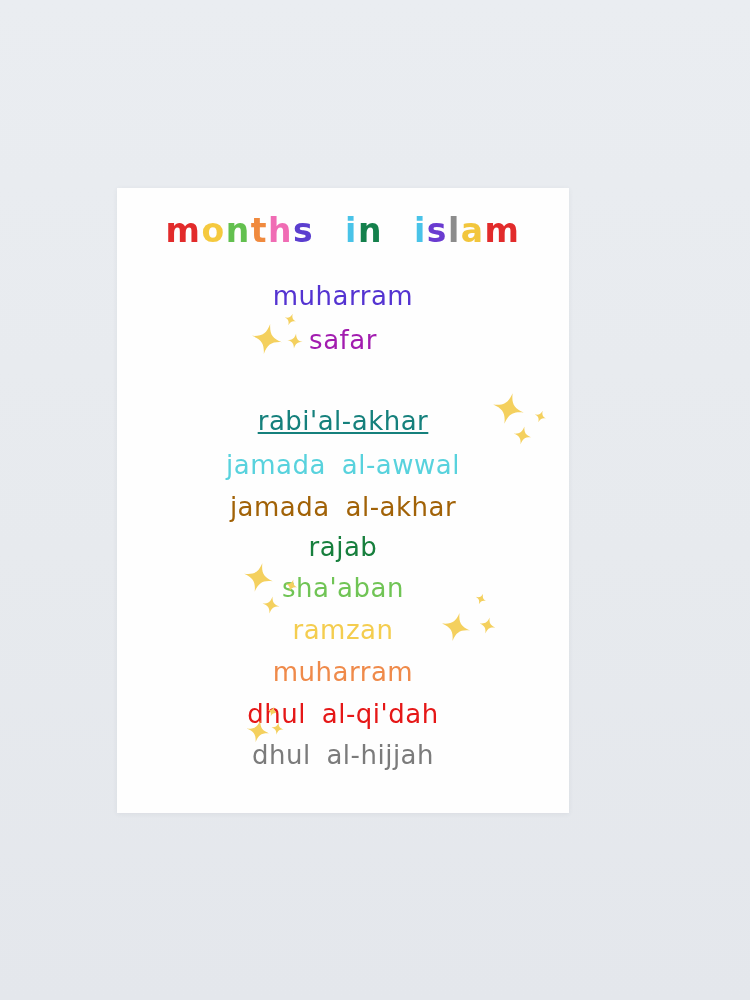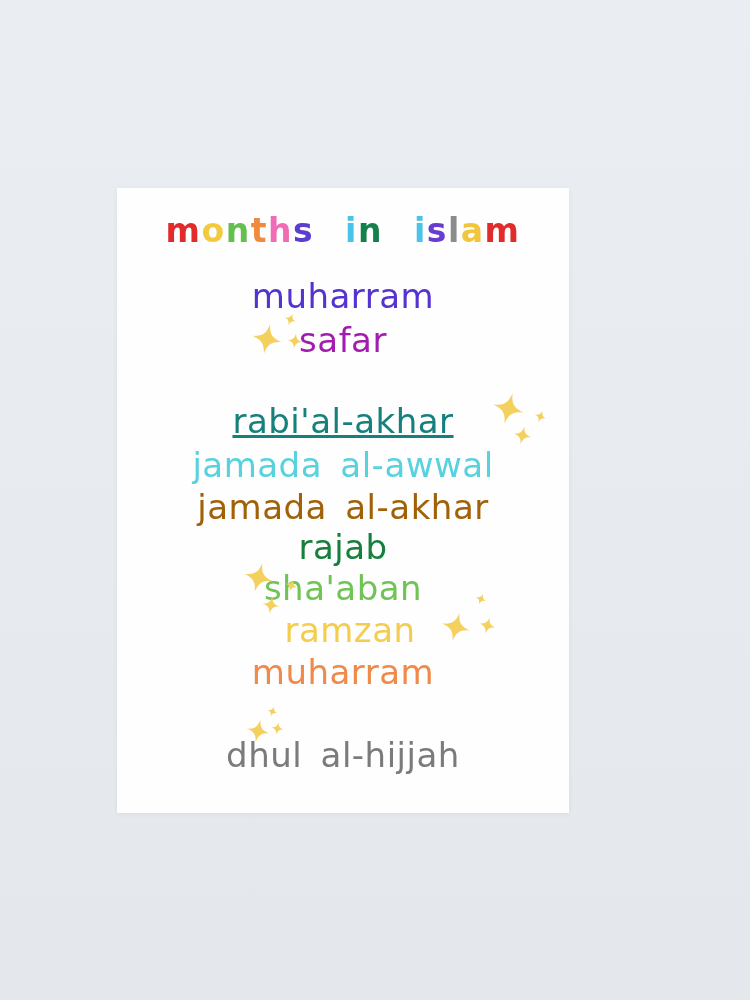--- a/index.html
+++ b/index.html
@@ -19,21 +19,21 @@
     position:absolute;top:20px;left:0;width:100%;
     text-align:center;
     font-size:33px;font-weight:bold;letter-spacing:1.5px;line-height:46px;
     white-space:nowrap;
   }
   .title .word{display:inline-block;}
   .title .word + .word{margin-left:18px;}
   .month{
     position:absolute;left:0;width:100%;text-align:center;
     transform:translateY(-50%);
-    font-size:34px;font-weight:500;letter-spacing:0.5px;word-spacing:7px;
+    font-size:26px;font-weight:500;letter-spacing:0.5px;word-spacing:7px;
     white-space:nowrap;
   }
   .star{position:absolute;display:block;line-height:0;}
   .star svg{display:block;width:100%;height:100%;}
 </style>
 </head>
 <body>
 
 <div class="stage">
   <div class="poster">
@@ -44,22 +44,23 @@
       <span class="word"><span style="color: rgb(73, 195, 232);">i</span><span style="color: rgb(106, 59, 208);">s</span><span style="color: rgb(140, 140, 140);">l</span><span style="color: rgb(242, 198, 60);">a</span><span style="color: rgb(226, 43, 43);">m</span></span>
     </div>
 
     <div class="month" style="top: 108px; color: rgb(84, 51, 209);">muharram</div>
     <div class="month" style="top: 152px; color: #a21caf;">safar</div>
     <div class="month" style="top: 233px; color: rgb(21, 128, 124); text-decoration: underline;">rabi'al-akhar</div>
     <div class="month" style="top: 277px; color: rgb(88, 210, 221);">jamada al-awwal</div>
     <div class="month" style="top: 319px; color: #a16207;">jamada al-akhar</div>
     <div class="month" style="top: 359px; color: rgb(23, 127, 61);">rajab</div>
     <div class="month" style="top: 400px; color: rgb(112, 196, 85);">sha'aban</div>
-    <div class="month" style="top: 442px; color: rgb(244, 205, 79); padding-left: 7px;">ramzan</div>
+    <div class="month" style="top: 442px; color: rgb(244, 205, 79);">ramzan</div>
     <div class="month" style="top: 484px; color: rgb(239, 138, 74);">muharram</div>
+    <div class="month" style="top: 526px; color: rgb(229, 23, 23);">dhul al-qi'dah</div>
     <div class="month" style="top: 567px; color: rgb(123, 123, 123);">dhul al-hijjah</div>
 
     <span class="star" style="left: 134px; top: 135px; width: 32px; height: 32px; transform: rotate(12deg); color: rgb(244, 208, 94);">
         <svg viewBox="0 0 100 100">
           <path fill="currentColor" d="M50 2 C55 34 66 45 98 50 C66 55 55 66 50 98 C45 66 34 55 2 50 C34 45 45 34 50 2 Z"></path>
         </svg>
       </span>
     <span class="star" style="left: 167px; top: 125px; width: 13px; height: 13px; transform: rotate(20deg); color: rgb(244, 208, 94);">
         <svg viewBox="0 0 100 100">
           <path fill="currentColor" d="M50 2 C55 34 66 45 98 50 C66 55 55 66 50 98 C45 66 34 55 2 50 C34 45 45 34 50 2 Z"></path>

